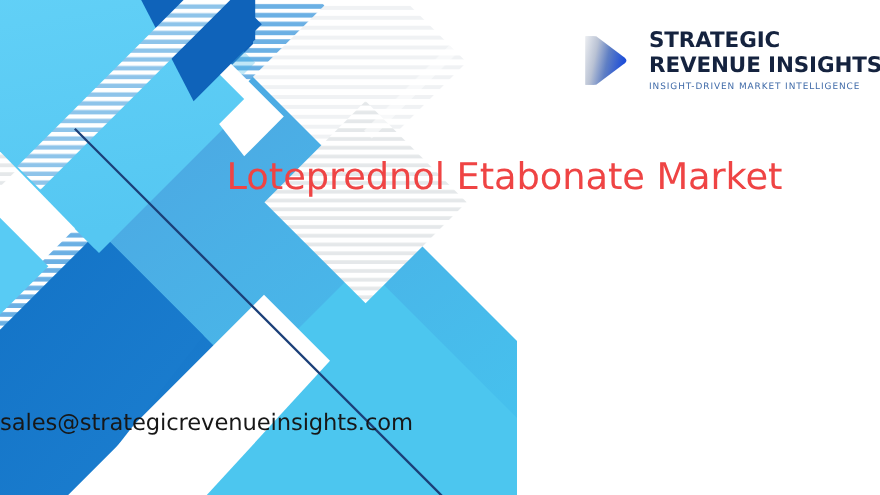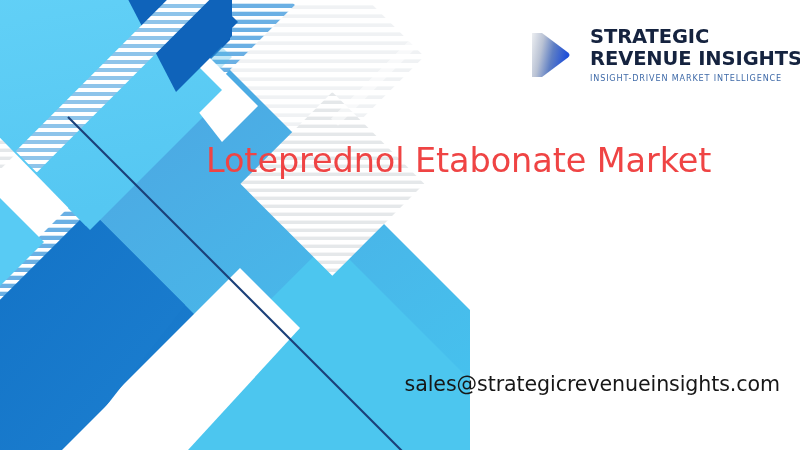--- a/index.html
+++ b/index.html
@@ -85,21 +85,20 @@
     letter-spacing: -0.1px;
     white-space: nowrap;
   }
 
   
   .email {
     position: absolute;
     left: 0;
     top: 372px;
     width: 780px;
-    text-align: right;
     font-size: 20.6px;
     font-weight: normal;
     color: #171717;
     letter-spacing: -0.1px;
     white-space: nowrap;
   }
 </style>
 </head>
 <body>
 

